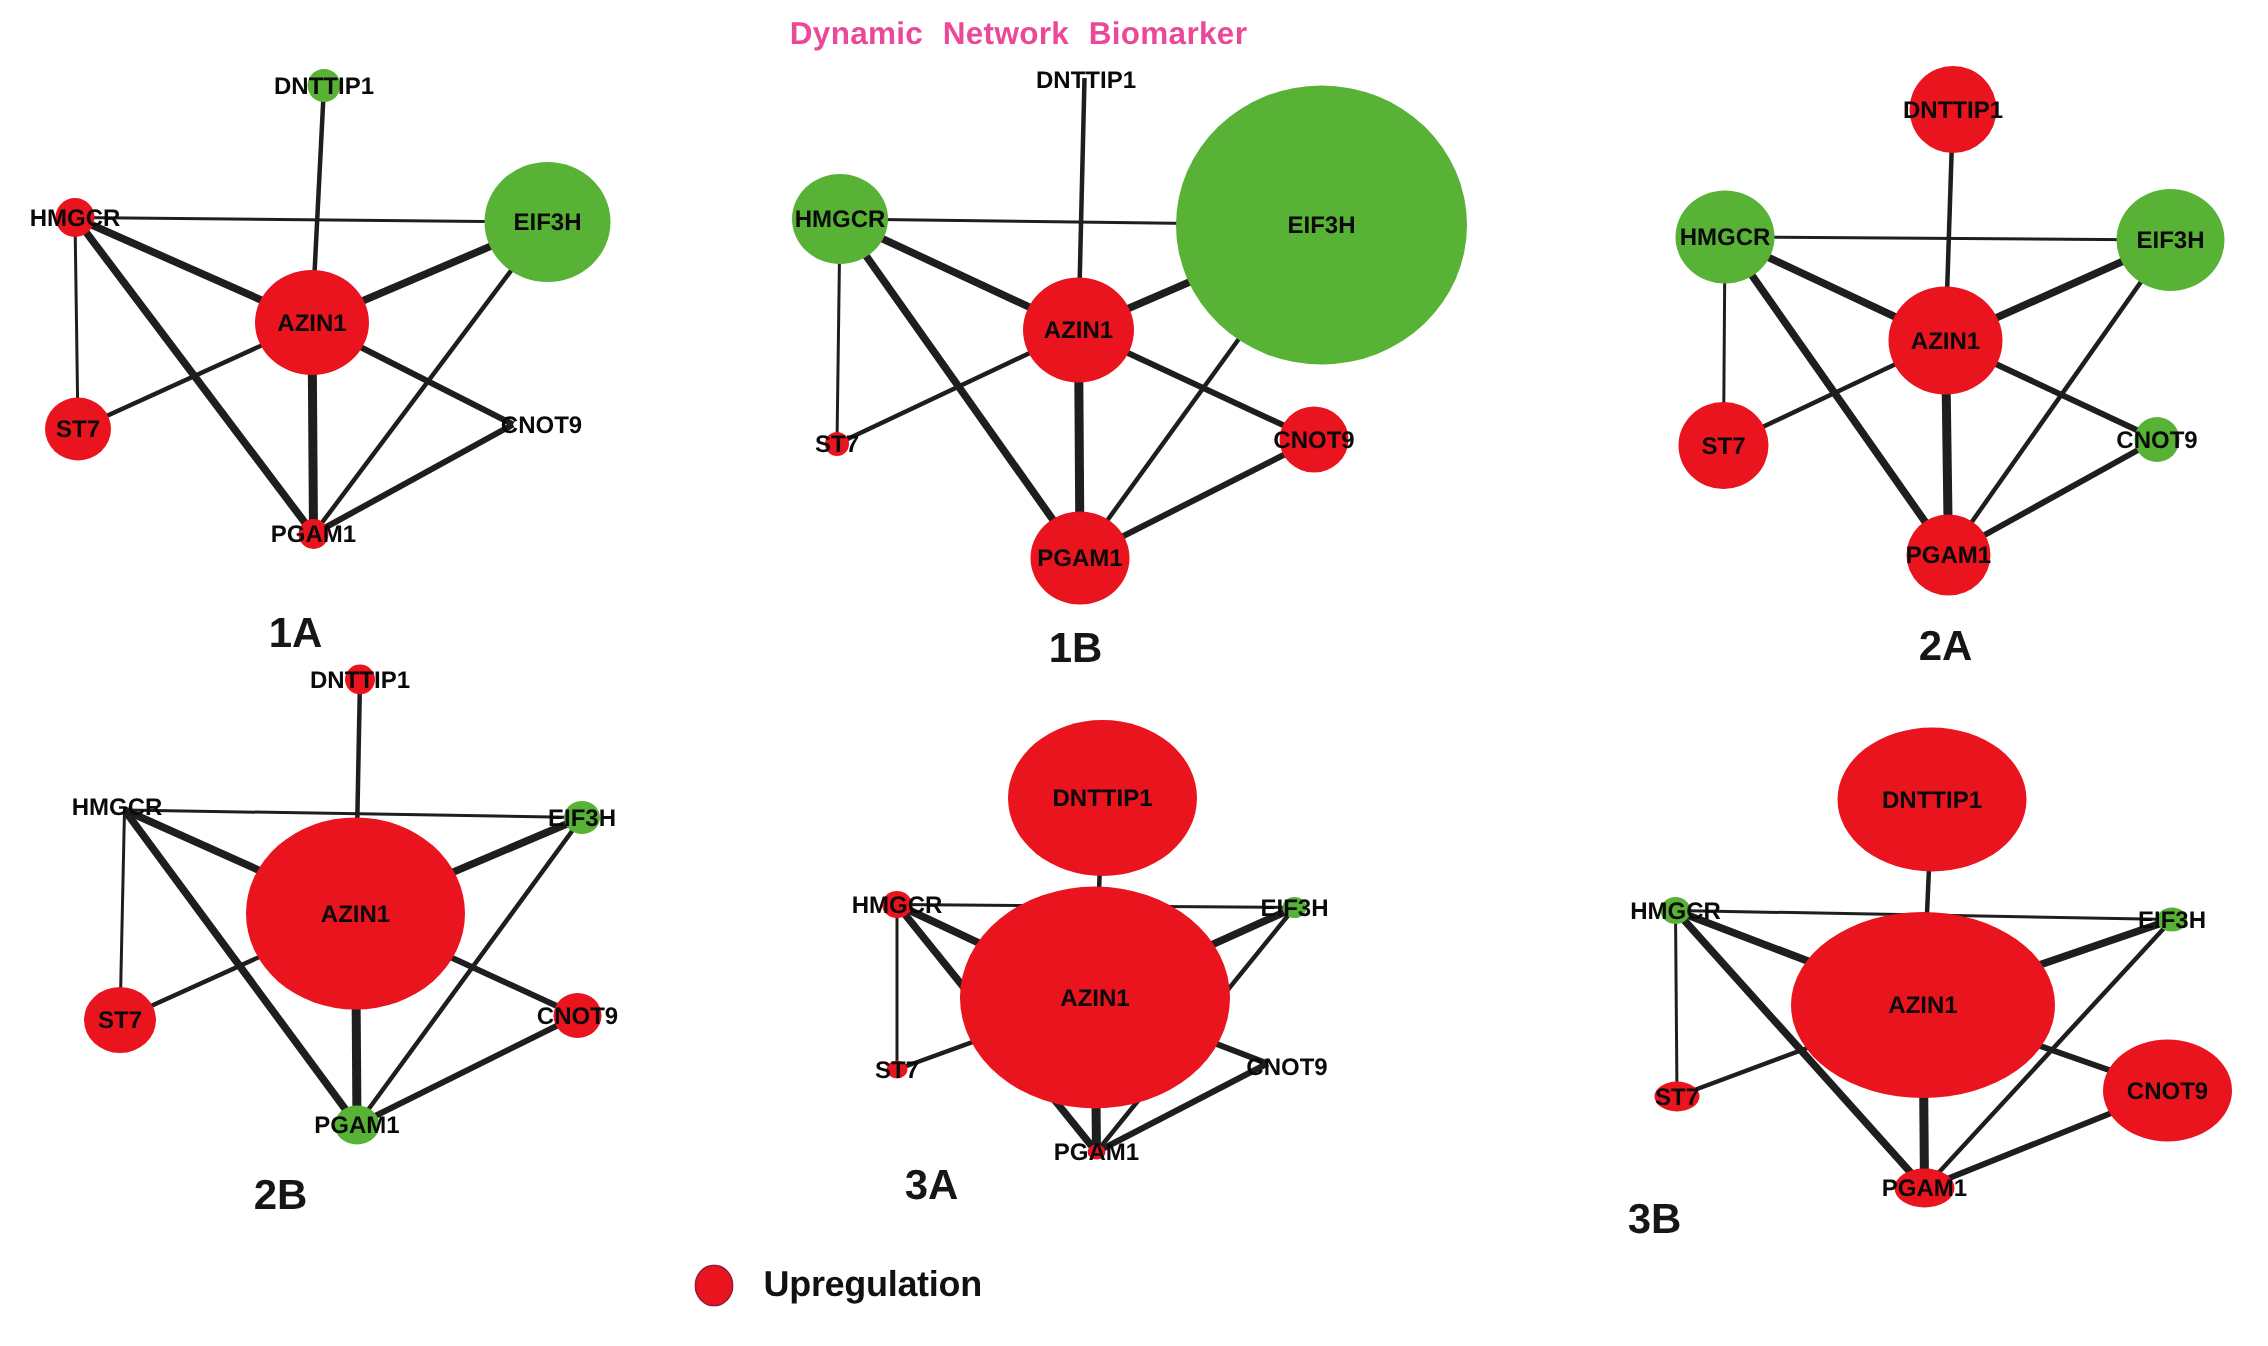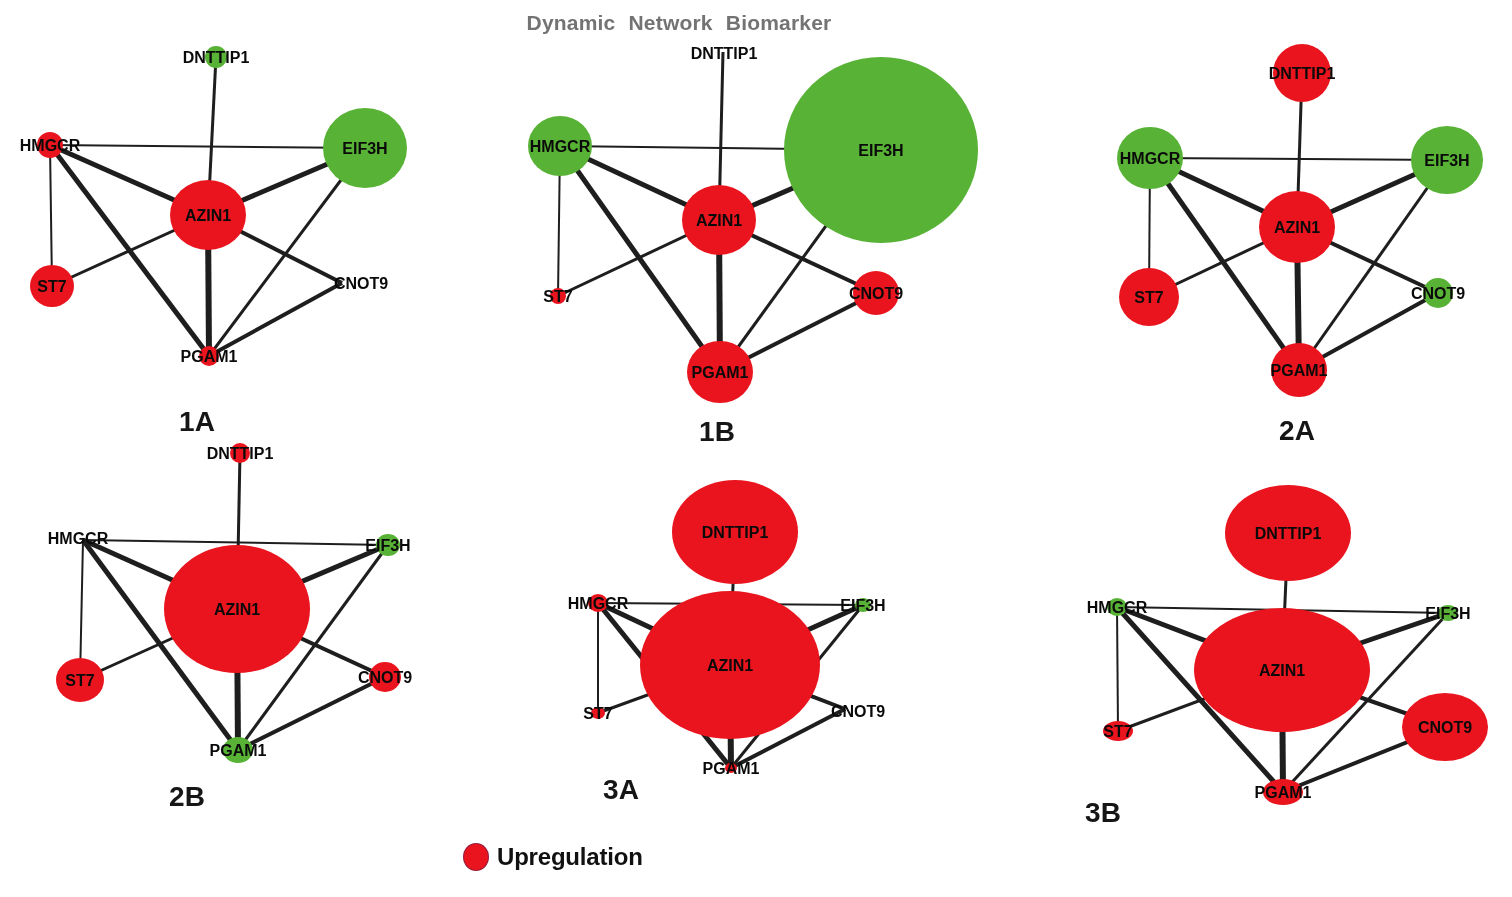--- a/index.html
+++ b/index.html
@@ -1,25 +1,25 @@
 <!DOCTYPE html>
 <html><head>
 <meta charset="utf-8">
 <style>
   html,body{margin:0;padding:0;background:#ffffff;}
   body{width:1512px;height:897px;position:relative;overflow:hidden;
        font-family:"Liberation Sans", sans-serif;}
   .figure{position:absolute;left:0;top:0;width:1512px;height:897px;background:#fff;}
   .figure-title{position:absolute;left:0;top:11px;width:1358px;text-align:center;
-       font-size:21px;font-weight:700;color:#737373;word-spacing:7px;letter-spacing:.2px;}
+       font-size:21px;font-weight:700;color:#ec4899;word-spacing:7px;letter-spacing:.2px;}
   #network-svg{position:absolute;left:0;top:0;}
   .net-label{font-family:"Liberation Sans", sans-serif;font-weight:700;font-size:16px;fill:#0a0a0a;}
   .panel-id{font-family:"Liberation Sans", sans-serif;font-weight:600;font-size:28px;fill:#161616;}
   .legend{position:absolute;left:0;top:836px;width:1512px;height:50px;}
-  .legend-item{position:absolute;display:flex;align-items:center;gap:8px;}
+  .legend-item{position:absolute;display:flex;align-items:center;gap:20px;}
   .legend-dot{width:26px;height:28px;border-radius:50%;border:1px solid rgba(40,40,90,.45);box-sizing:border-box;}
   .legend-text{font-size:24px;font-weight:600;color:#111;letter-spacing:-0.2px;}
 </style>
 </head>
 <body>
 
 <div class="figure">
   <div class="figure-title">Dynamic  Network  Biomarker</div>
 
   <svg id="network-svg" width="1512" height="897" viewBox="0 0 1512 897">

